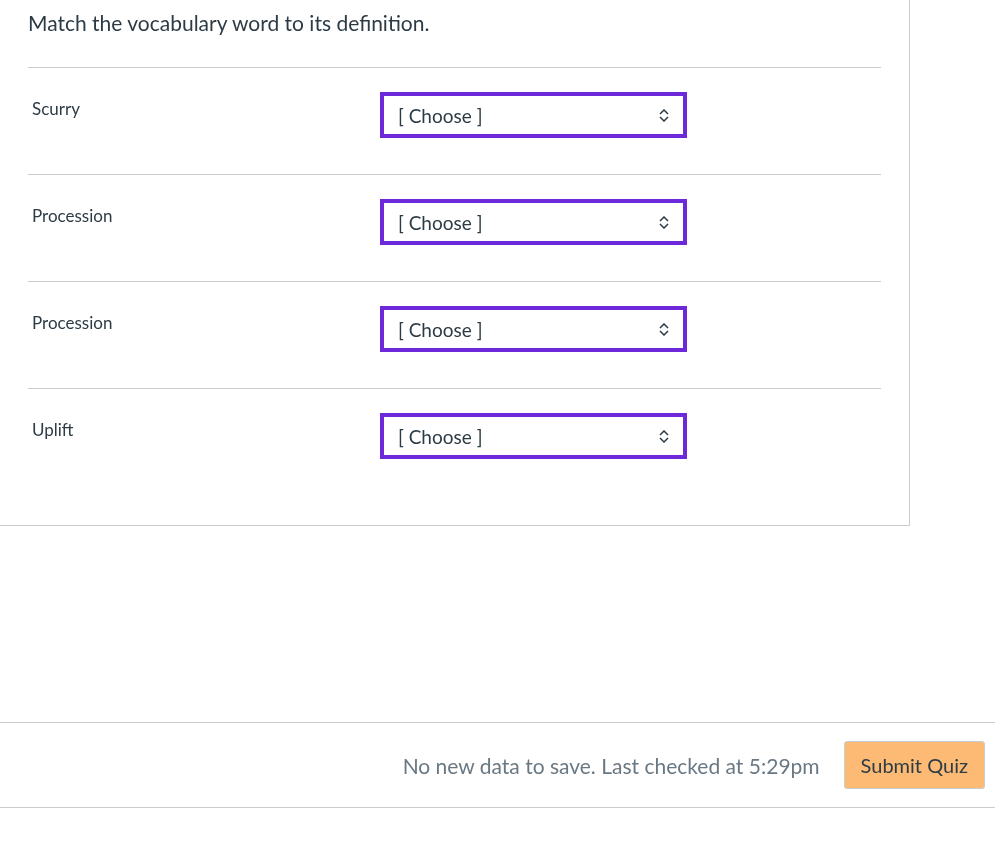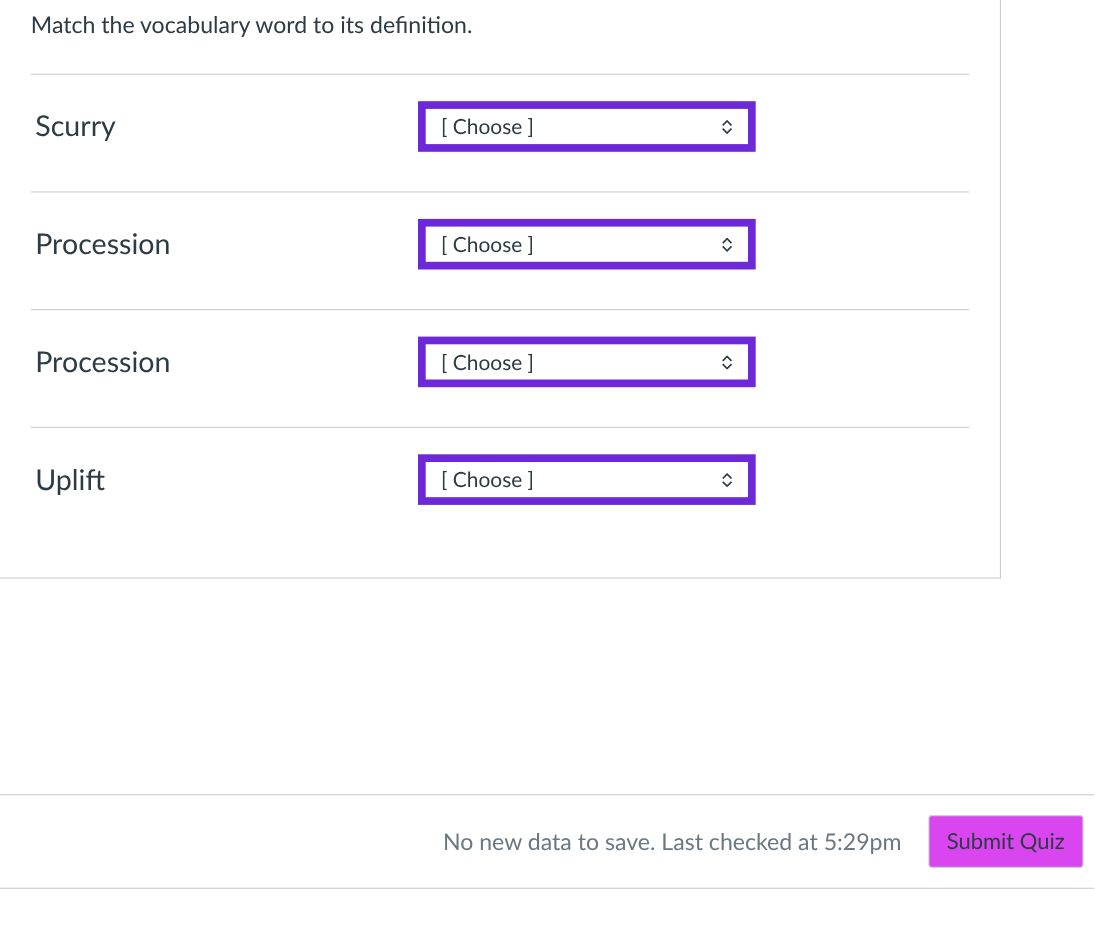--- a/index.html
+++ b/index.html
@@ -35,29 +35,29 @@
       display: flex;
       align-items: flex-start;
       border-top: 1px solid #c7cdd1;
       padding: 24px 0 36px 0;
     }
     .matching-row:last-child {
       padding-bottom: 50px;
     }
     .term-label {
       width: 352px;
-      font-size: 26px;
+      font-size: 17px;
       color: #2d3b45;
       padding-top: 6px;
       padding-left: 4px;
     }
     .choose-dropdown {
       width: 307px;
       height: 46px;
-      border: 7px solid #6d28d9;
+      border: 4px solid #6d28d9;
       background: #fff;
       display: flex;
       align-items: center;
       justify-content: space-between;
       padding: 0 14px;
       cursor: pointer;
       font-size: 19px;
       color: #2d3b45;
     }
     .choose-text {
@@ -85,21 +85,21 @@
       align-items: center;
       justify-content: flex-end;
       gap: 24px;
     }
     .save-status {
       font-size: 21px;
       color: #6a7883;
       font-weight: 400;
     }
     .submit-button {
-      background: #d946ef;
+      background: #fdba74;
       border: 1px solid #c7cdd1;
       border-radius: 3px;
       padding: 11px 16px;
       font-size: 20px;
       color: #2d3b45;
       cursor: pointer;
       font-family: inherit;
     }
   </style>
 </head>

